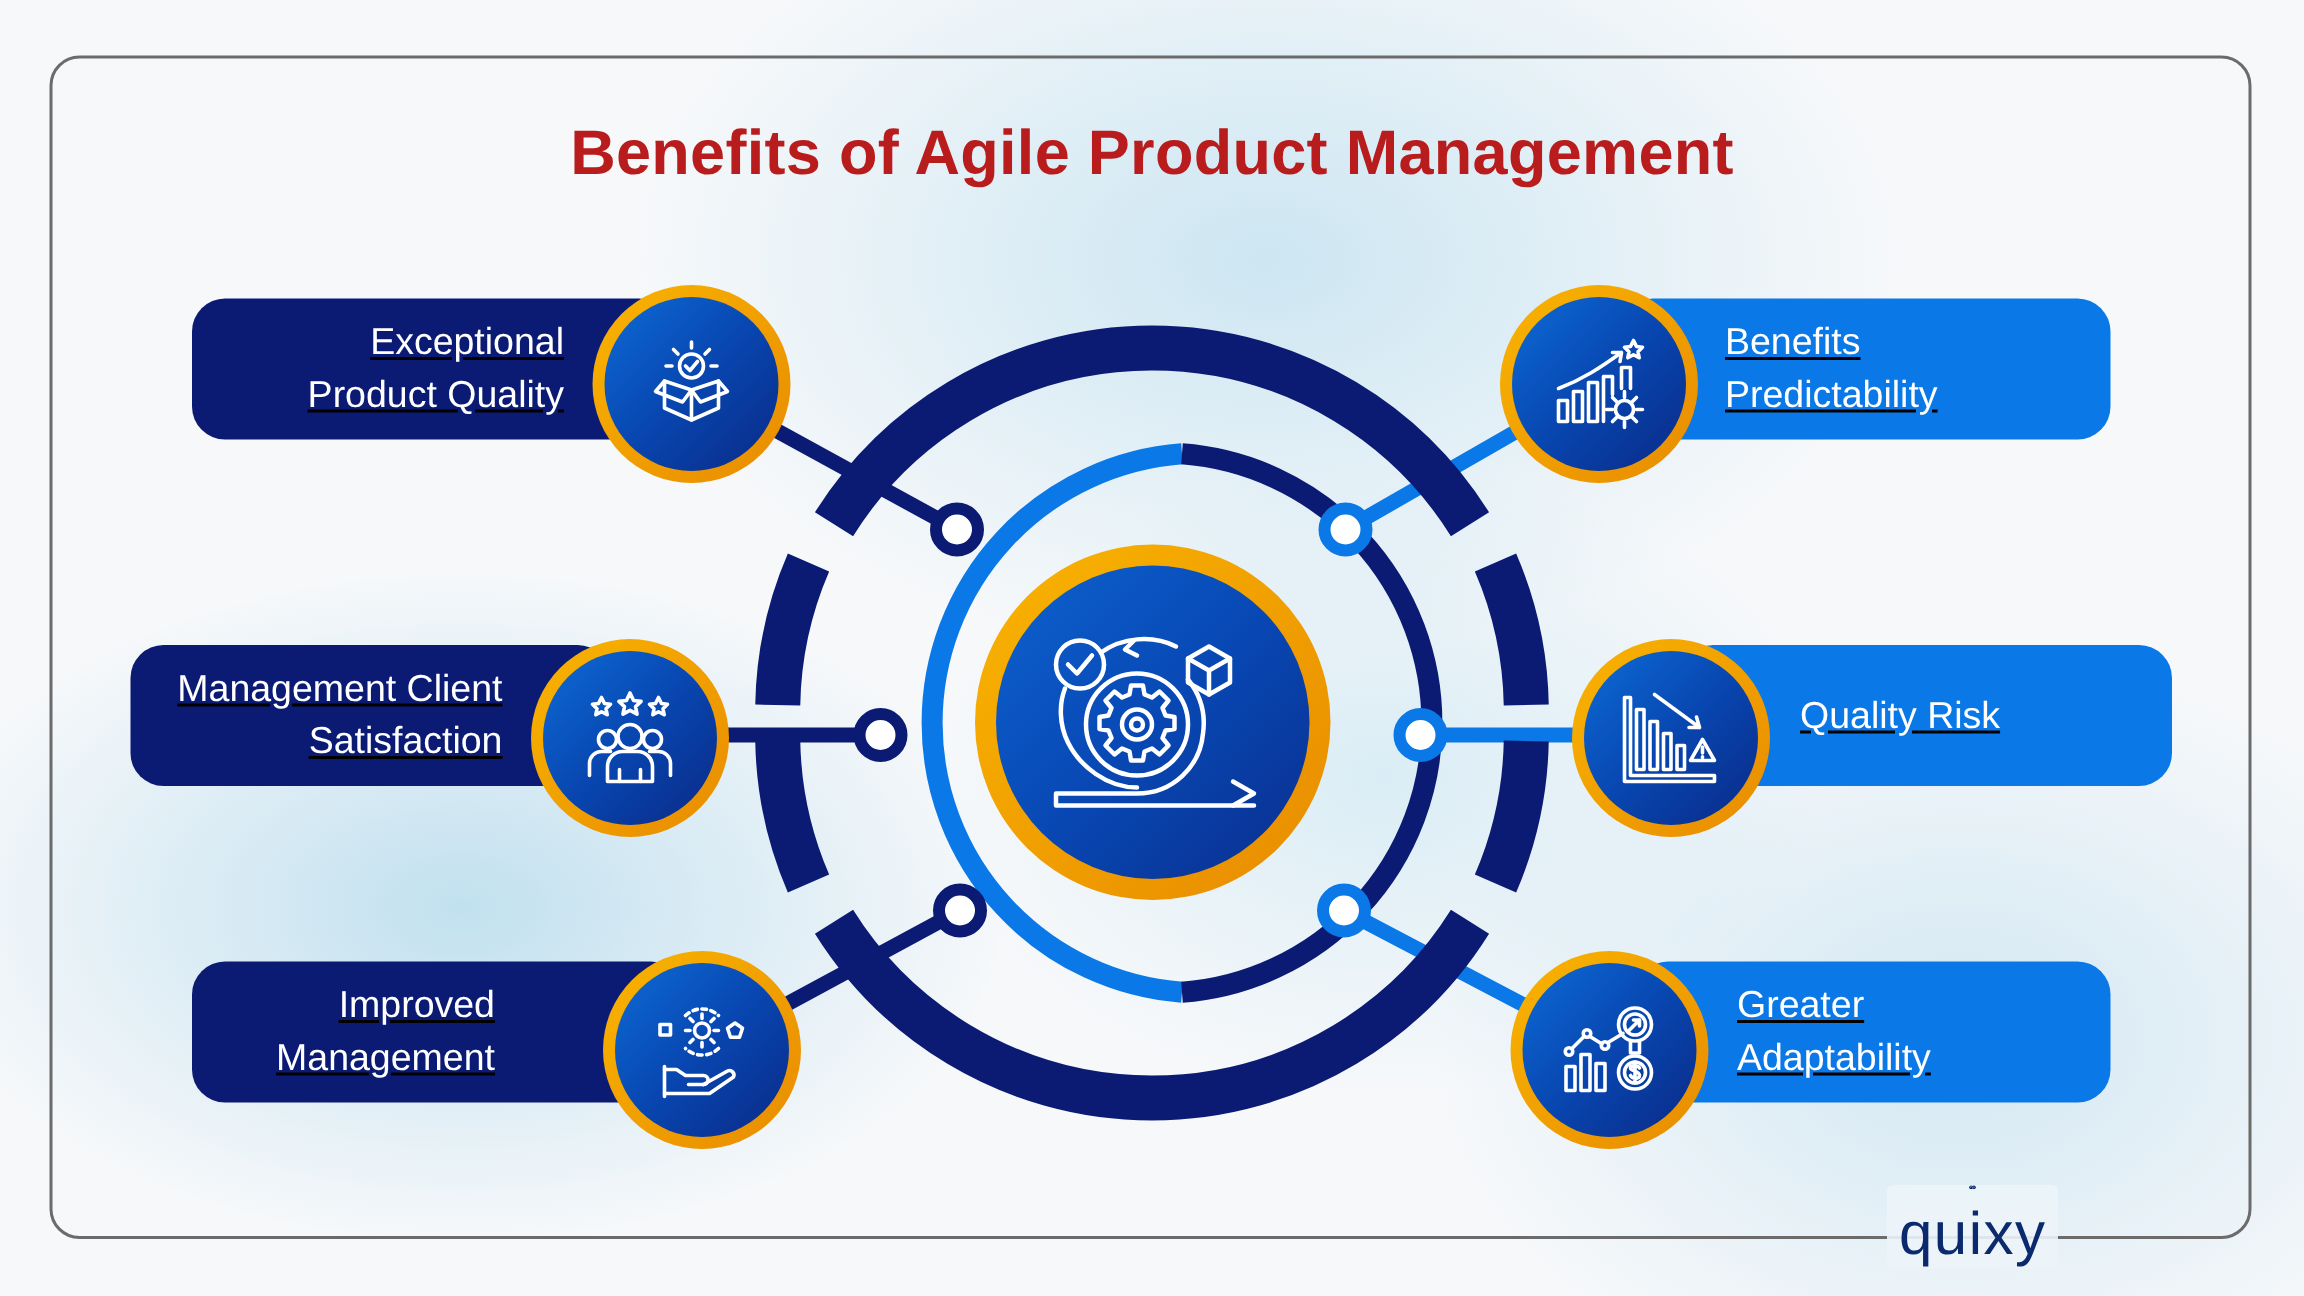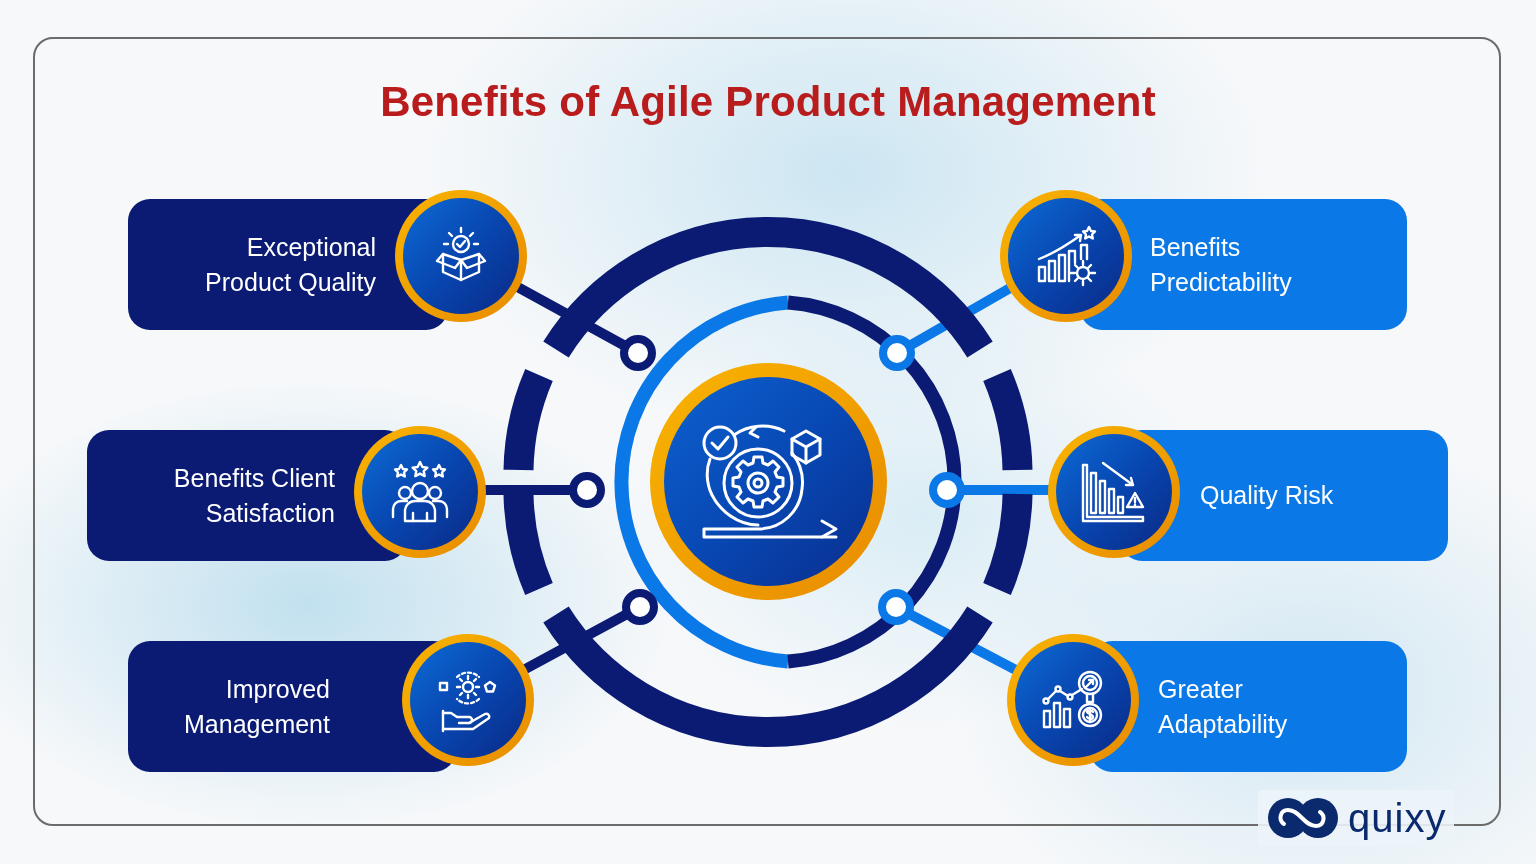--- a/index.html
+++ b/index.html
@@ -16,22 +16,22 @@
   .frame {
     position:absolute; left:33px; top:37px; width:1468px; height:789px;
     border:2px solid #6b6b6b; border-radius:20px; box-sizing:border-box;
   }
   .title {
     position:absolute; left:0; width:1536px; top:78px; text-align:center;
     font-size:42px; font-weight:700; color:#b91c1c; letter-spacing:0.2px;
   }
   svg.diagram { position:absolute; left:0; top:0; }
   .pill {
-    position:absolute; height:131px; border-radius:22px;
-    display:flex; align-items:center; box-sizing:border-box;
+    position:absolute; height:94px; border-radius:22px;
+    display:flex; align-items:center; box-sizing:border-box;text-decoration:underline;
   }
   .pill.left { background:#0b1b74; justify-content:flex-end; }
   .pill.right { background:#0a78e6; justify-content:flex-start; }
   .pill-text {
     color:#ffffff; font-size:25px; line-height:35px; font-weight:400;
     white-space:pre-line;
   }
   .pill.left .pill-text { text-align:right; }
   .pill.right .pill-text { text-align:left; }
   .icon-circle {
@@ -49,21 +49,21 @@
     position:absolute; left:650px; top:363px; width:237px; height:237px;
     border-radius:50%; padding:14px; box-sizing:border-box;
     background:linear-gradient(135deg, #f9b400, #e88b00);
   }
   .center-circle .icon-inner {
     background:linear-gradient(135deg, #0d62d0 0%, #0848b4 50%, #0a2e8e 100%);
   }
   .logo {
     position:absolute; left:1258px; top:790px; height:56px;
     display:flex; align-items:center; gap:8px;
-    background:rgba(236,244,250,0.9); padding:0 8px; border-radius:4px;
+    background:rgba(236,244,250,0.9); padding:0 8px; border-radius:4px;flex-direction:column;
   }
   .logo-text { font-size:40px; color:#0b2a6e; font-weight:400; letter-spacing:1px; }
 </style>
 </head>
 <body>
 
 <div class="frame"></div>
 
 <div class="title">Benefits of Agile Product Management</div>
 
@@ -106,21 +106,21 @@
     <circle cx="947" cy="490" r="14" fill="#ffffff" stroke="#0a78e6" stroke-width="8"></circle>
     <circle cx="896" cy="607" r="14" fill="#ffffff" stroke="#0a78e6" stroke-width="8"></circle>
   </g>
 </svg>
 
 <div class="pill left" style="left:128px; top:199px; width:320px; padding-right:72px;">
   <span class="pill-text">Exceptional
 Product Quality</span>
 </div>
 <div class="pill left" style="left:87px; top:430px; width:320px; padding-right:72px;">
-  <span class="pill-text">Benefits Client
+  <span class="pill-text">Management Client
 Satisfaction</span>
 </div>
 <div class="pill left" style="left:128px; top:641px; width:328px; padding-right:70px;justify-content:center;">
   <span class="pill-text">Improved
 Management</span>
 </div>
 
 <div class="pill right" style="left:1080px; top:199px; width:327px; padding-left:70px;">
   <span class="pill-text">Benefits
 Predictability</span>

